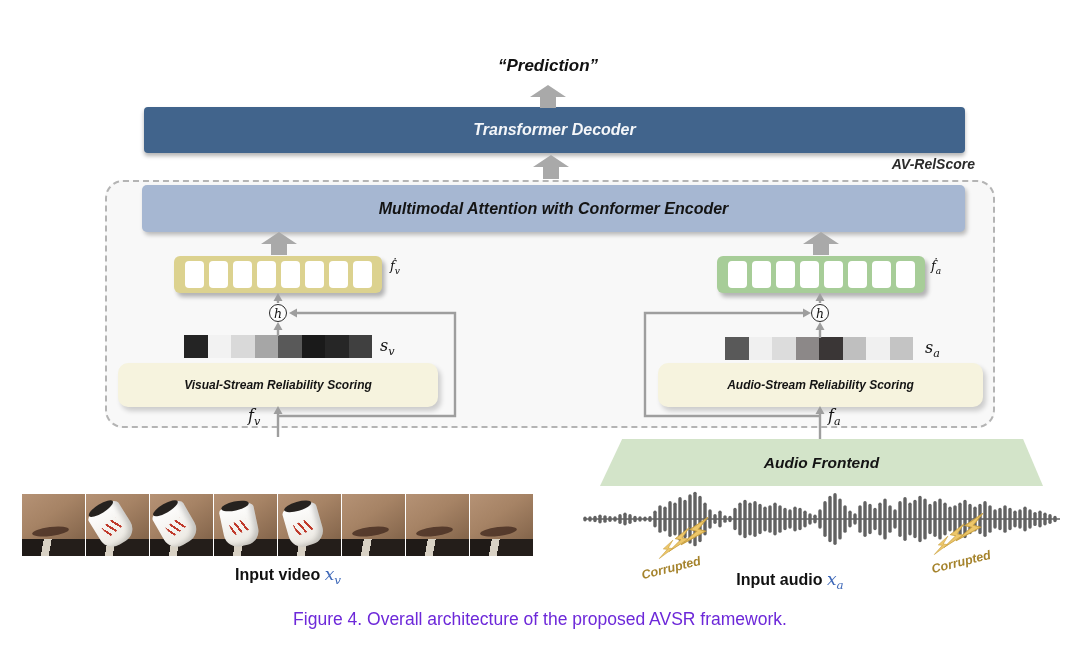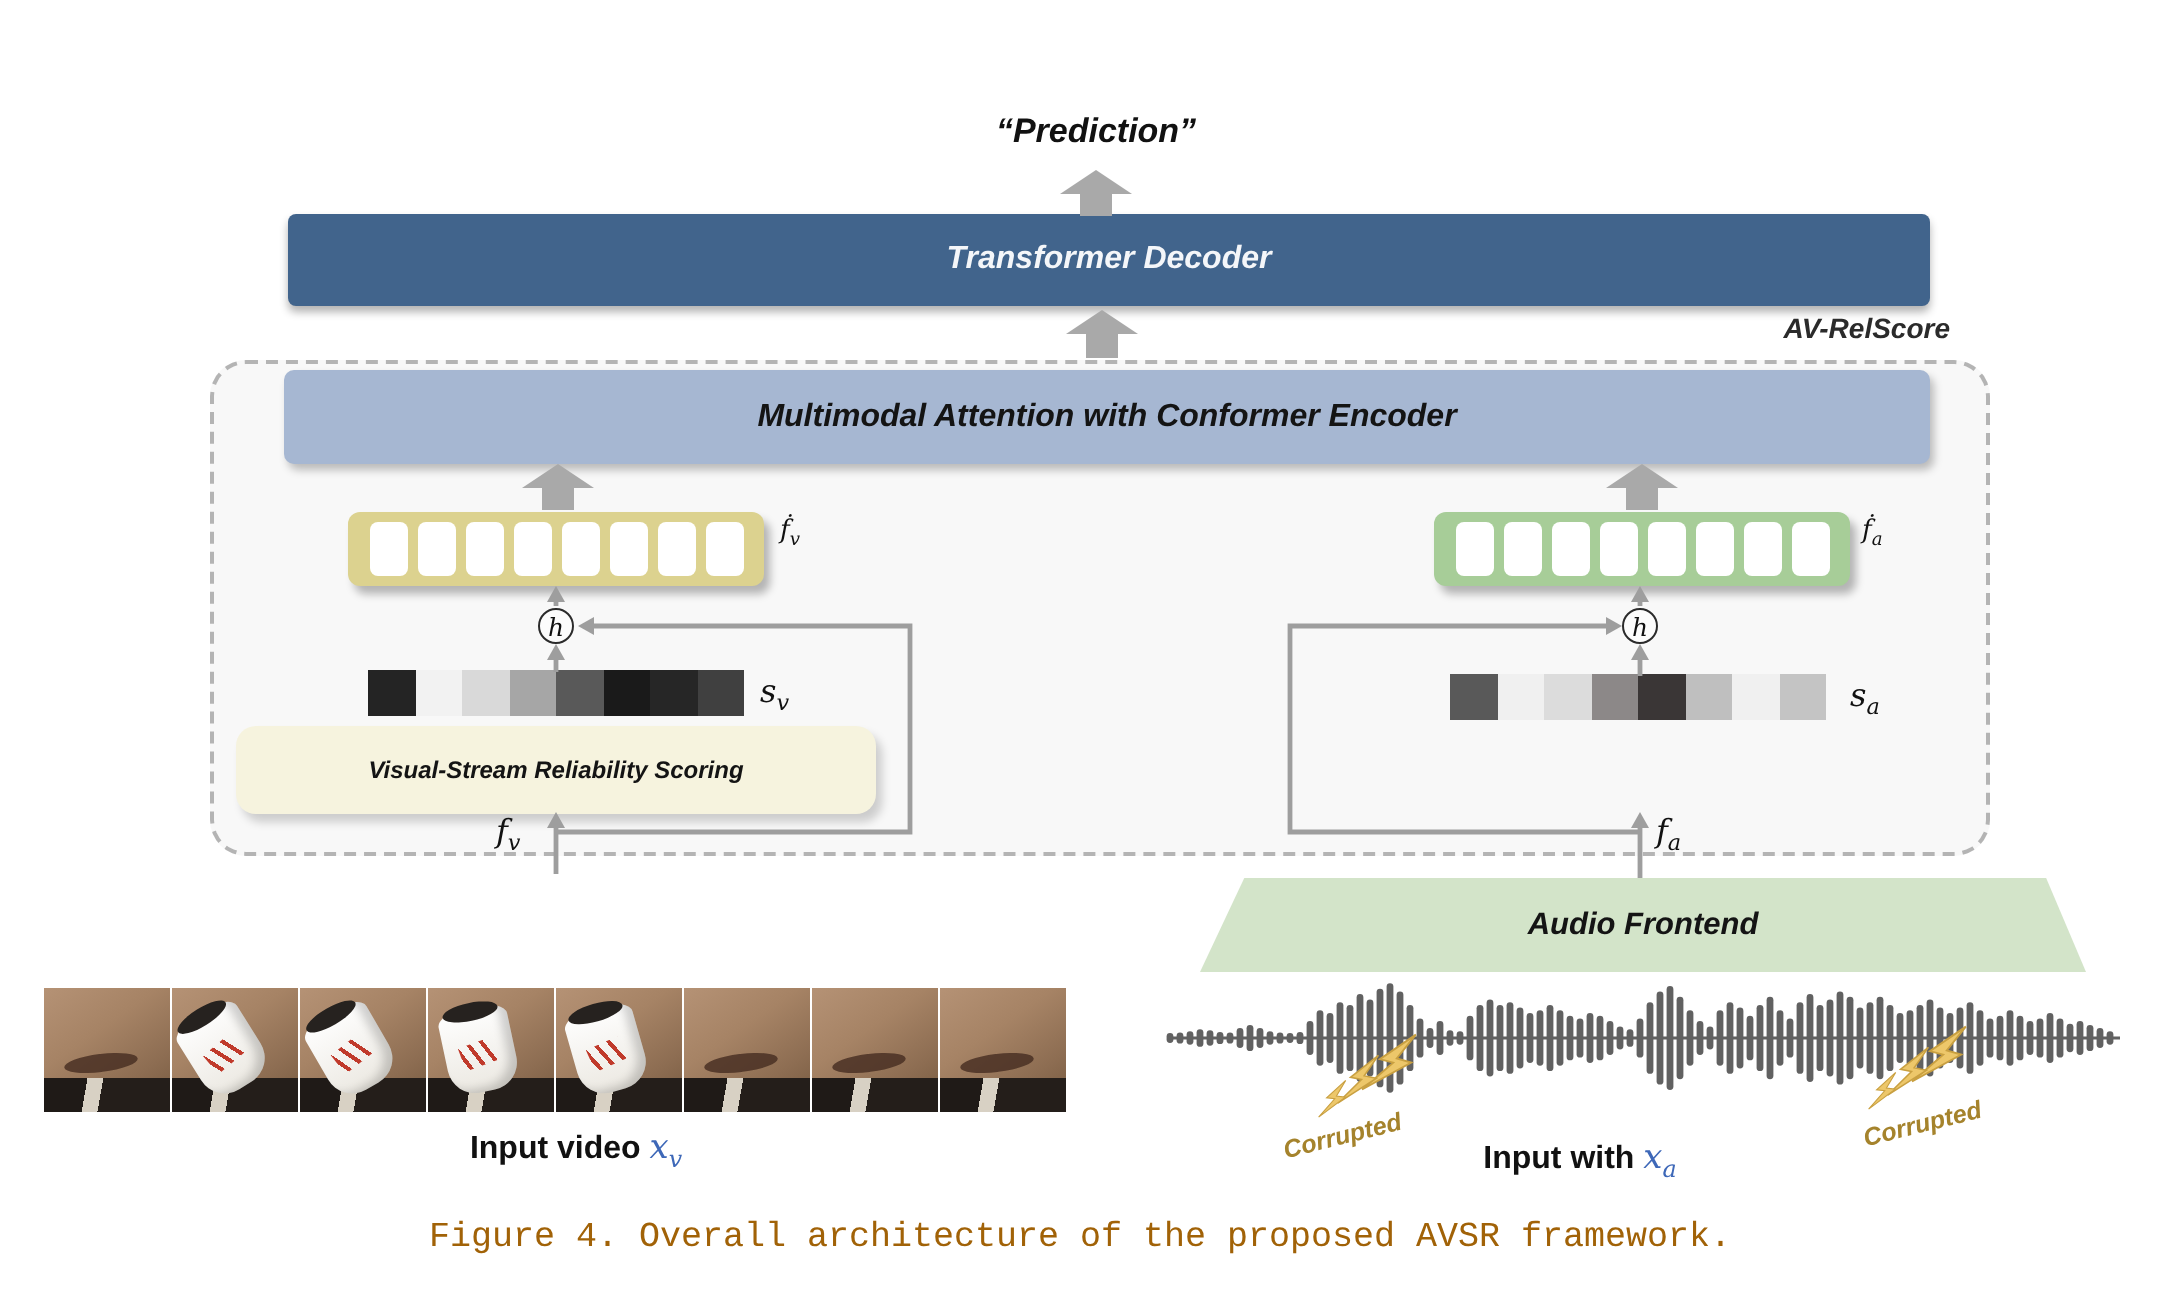--- a/index.html
+++ b/index.html
@@ -69,22 +69,22 @@
   .frame .cup::after{content:"";position:absolute;left:24%;top:42%;width:50%;height:28%;
      background:repeating-linear-gradient(72deg,transparent 0 2px,#c03a2b 2px 4px,transparent 4px 6px);
      transform:rotate(-8deg);}
   
   .input-label{width:220px;text-align:center;font-size:16px;font-weight:700;color:#111;}
   #input-video{left:178px;top:564px;} #input-audio{left:680px;top:569px;}
   .input-label .math{font-weight:400;font-size:17px;color:var(--math-blue,#3e68b8);}
   .corrupted{font-size:12.5px;font-weight:700;font-style:italic;color:var(--corrupted-text,#a5832c);
      transform:rotate(-14deg);}
   #corrupted-1{left:641px;top:561px;} #corrupted-2{left:931px;top:555px;}
-  #caption{left:0;right:0;top:609px;text-align:center;font-family:Liberation Mono, monospace;
-     font-size:17.5px;color:#a16207;}
+  #caption{left:0;right:0;top:609px;text-align:center;font-family:Liberation Sans, sans-serif;
+     font-size:17.5px;color:#6d28d9;}
   #overlay{position:absolute;left:0;top:0;width:1080px;height:655px;pointer-events:none;}
 </style>
 </head>
 <body>
 
 <div id="stage">
 
   <div class="abs boldit" id="prediction">“Prediction”</div>
 
   <div class="abs boldit" id="transformer-bar">
@@ -154,20 +154,23 @@
     </div>
 
   <div class="abs math s-label" id="sv-label">
     <span>s</span><sub>v</sub></div>
   <div class="abs math s-label" id="sa-label">
     <span>s</span><sub>a</sub></div>
 
   <div class="abs boldit scorebox" id="visual-scoring">
     <span>Visual-Stream Reliability Scoring</span>
     </div>
+  <div class="abs boldit scorebox" id="audio-scoring">
+    <span>Audio-Stream Reliability Scoring</span>
+    </div>
 
   <div class="abs math f-label" id="fv-label">
     <span>f</span><sub>v</sub></div>
   <div class="abs math f-label" id="fa-label">
     <span>f</span><sub>a</sub></div>
 
   <div class="abs boldit frontend" id="audio-frontend">
     <span>Audio Frontend</span>
     </div>
 
@@ -204,21 +207,21 @@
         <div class="suit"></div>
         <div class="mouth"></div>
       </div>
     </div>
 
   <div class="abs input-label" id="input-video">
     <span>Input video</span>
     <span class="math"><span>x</span><sub>v</sub></span>
   </div>
   <div class="abs input-label" id="input-audio">
-    <span>Input with</span>
+    <span>Input audio</span>
     <span class="math"><span>x</span><sub>a</sub></span>
   </div>
 
   <div class="abs corrupted" id="corrupted-1">Corrupted</div>
   <div class="abs corrupted" id="corrupted-2">Corrupted</div>
 
   <div class="abs" id="caption">Figure 4. Overall architecture of the proposed AVSR framework.</div>
 
   <svg id="overlay" viewBox="0 0 1080 655" xmlns="http://www.w3.org/2000/svg">
       <path d="M540 108 L540 97 L530 97 L548 85 L566 97 L556 97 L556 108 Z" fill="#a9a9a9"></path>

